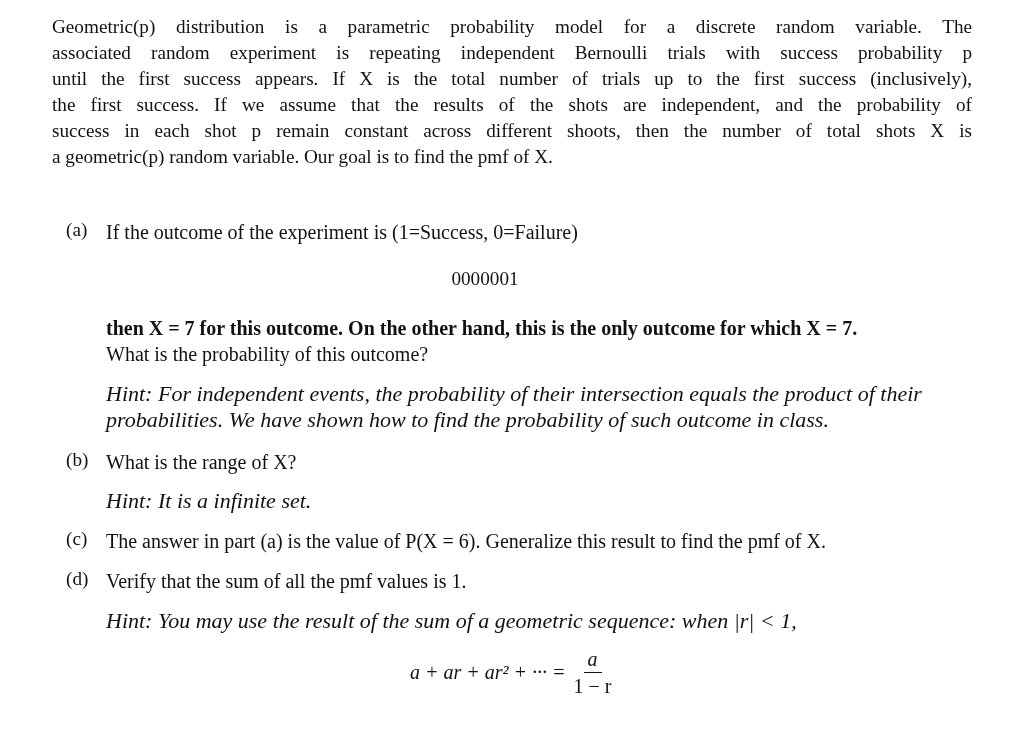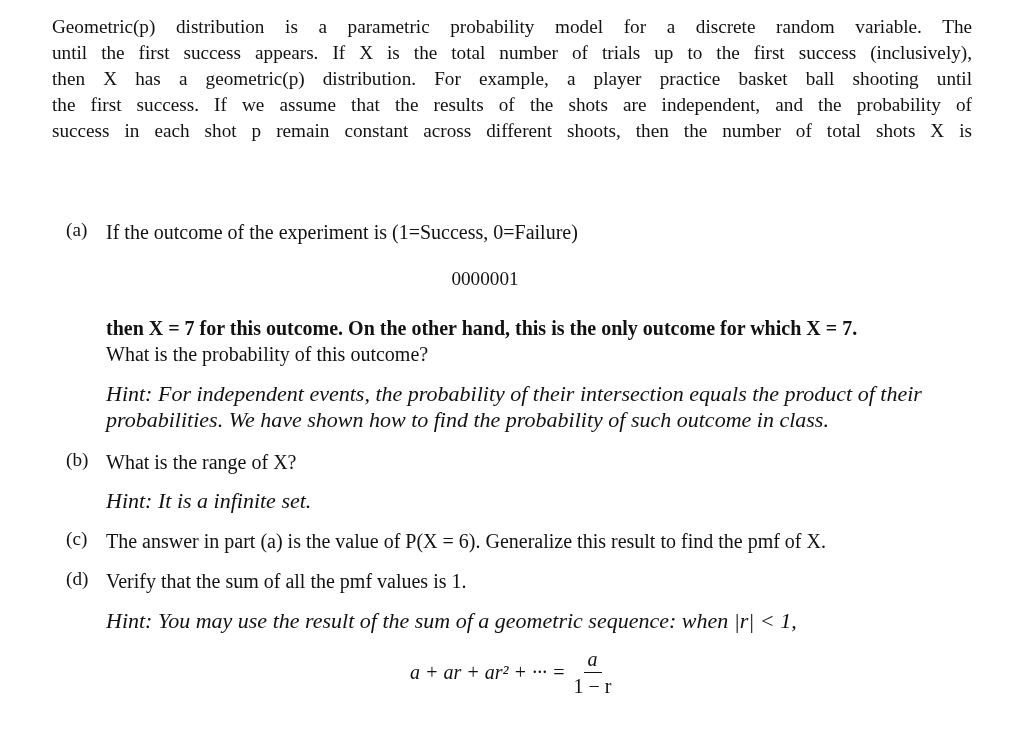--- a/index.html
+++ b/index.html
@@ -102,24 +102,25 @@
     .frac .den {
       padding-top: 2px;
     }
   </style>
 </head>
 <body>
 
 <div class="page">
   <p class="intro">
     <span class="line">Geometric(p) distribution is a parametric probability model for a discrete random variable. The</span>
+    <span class="line">associated random experiment is repeating independent Bernoulli trials with success probability p</span>
     <span class="line">until the first success appears. If X is the total number of trials up to the first success (inclusively),</span>
-    <span class="line">then X has a geometric(p) distribution. For example, a player practice basket ball shooting until</span>
     <span class="line">the first success. If we assume that the results of the shots are independent, and the probability of</span>
     <span class="line">success in each shot p remain constant across different shoots, then the number of total shots X is</span>
+    <span class="line last">a geometric(p) random variable. Our goal is to find the pmf of X.</span>
   </p>
 </div>
 
 <div>
   <div class="item" style="top:219px;">
     <span class="item-label" style="left:66px;">(a)</span>
     <span class="item-text" style="left:106px;">If the outcome of the experiment is (1=Success, 0=Failure)</span>
   </div>
   <div class="centered" style="top:268px;">0000001</div>
   <div class="item-text" style="left:106px; top:315px;font-weight:bold;">then X = 7 for this outcome. On the other hand, this is the only outcome for which X = 7.</div>

